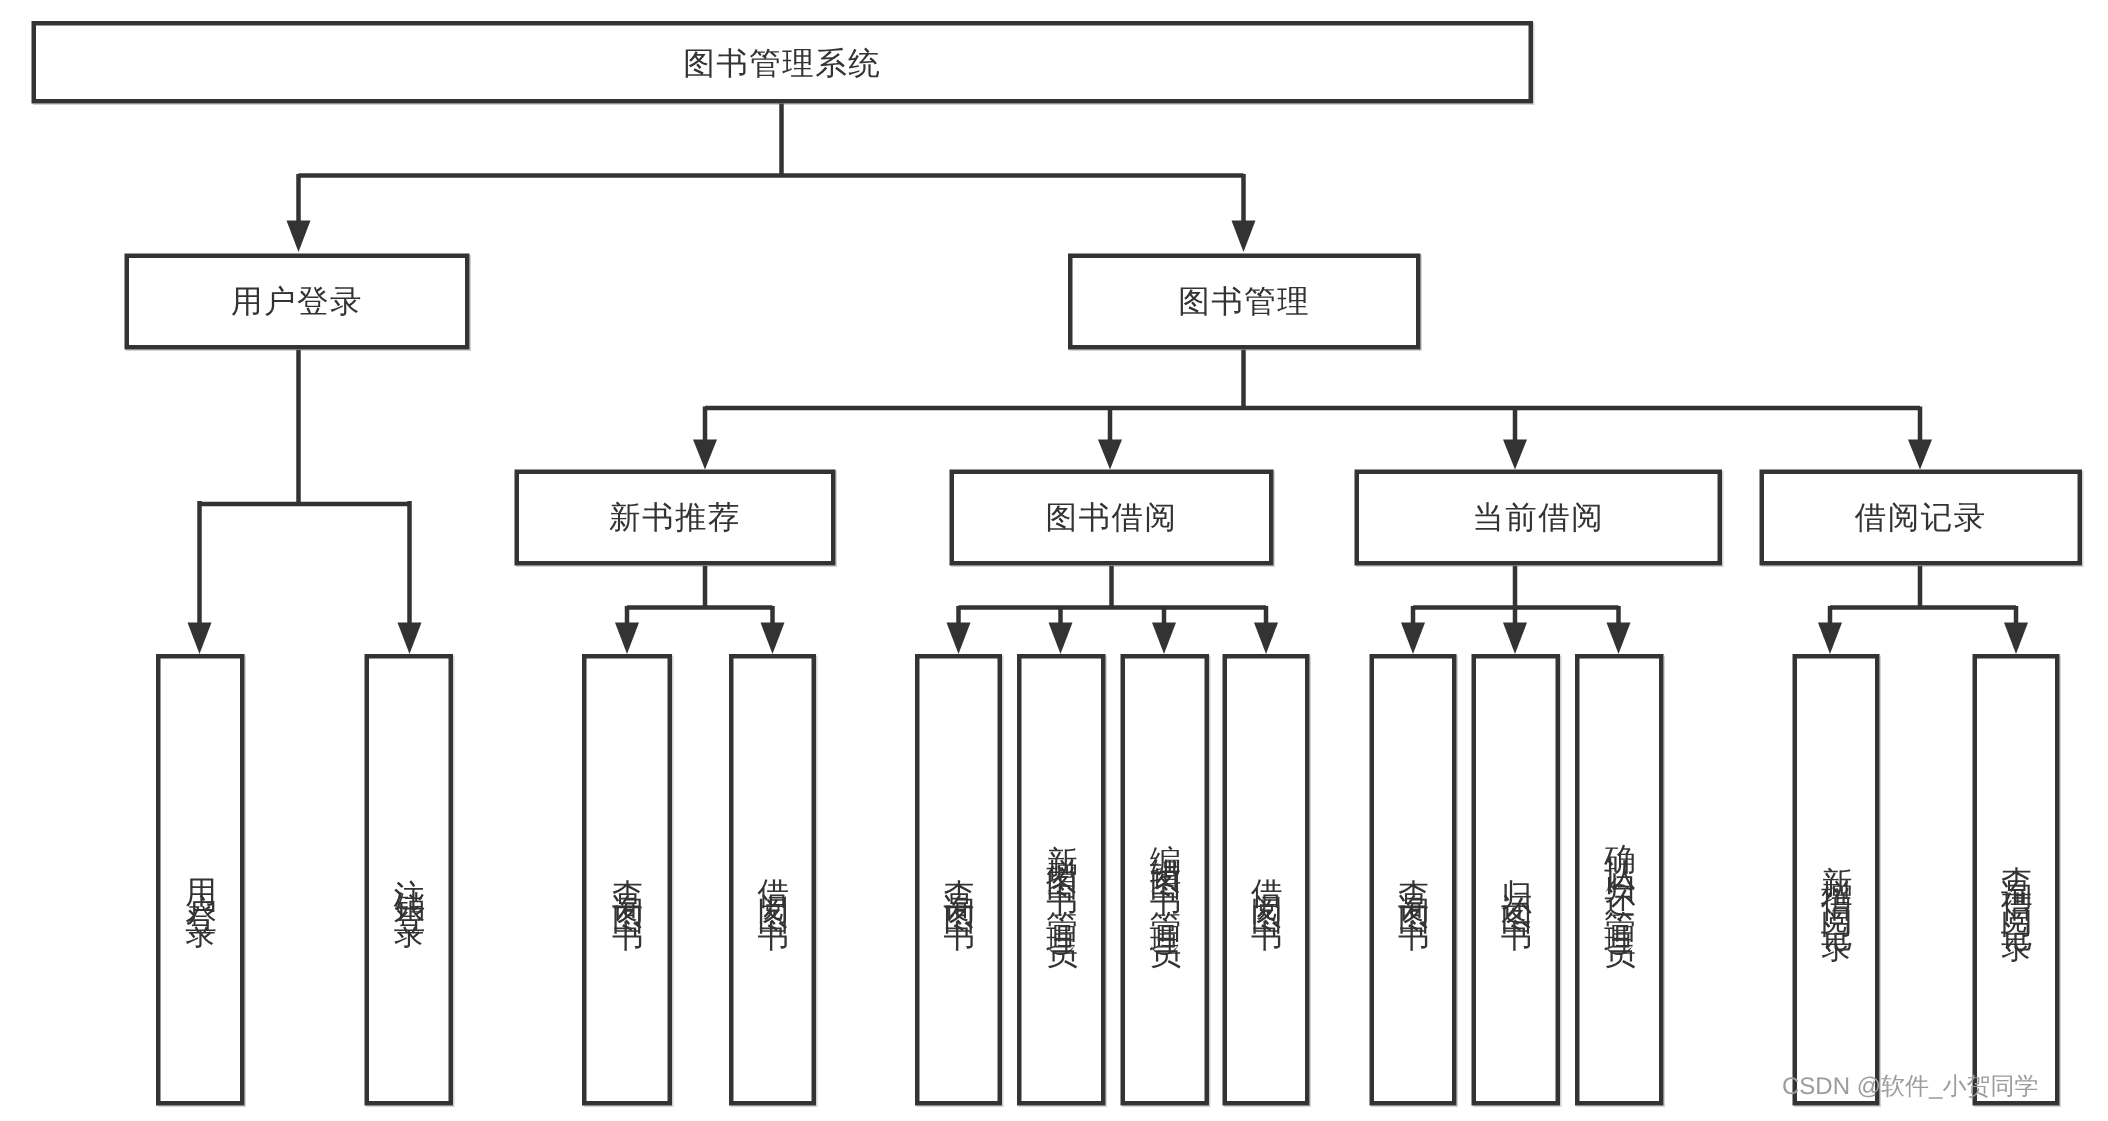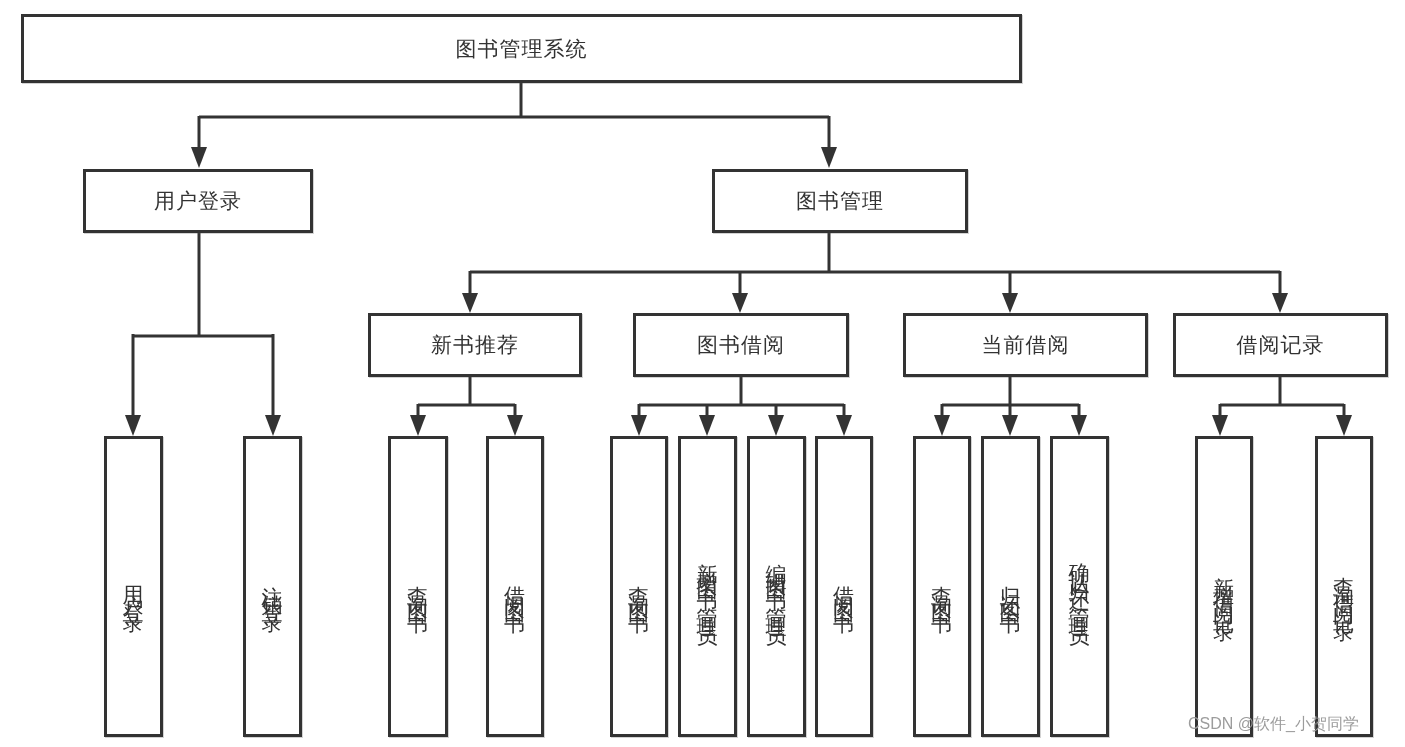--- a/index.html
+++ b/index.html
@@ -32,24 +32,24 @@
     align-items: center;
     justify-content: center;
     color: #333333;
     box-shadow: 1px 1px 0 rgba(80,80,80,0.25);
   }
   .node.hbox {
     font-size: 21px;
     letter-spacing: 1px;
     white-space: nowrap;
   }
-  .root  { left: 21px;  top: 14px;  width: 1001px; height: 69px; }
+  .root  { left: 21px;  top: 14px;  width: 1001px; height: 55px; }
   .lvl2a { left: 83px;  top: 169px; width: 230px;  height: 64px; }
-  .lvl2b { left: 712px; top: 169px; width: 256px;  height: 64px; }
-  .lvl3a { left: 368px; top: 313px; width: 214px;  height: 64px; }
+  .lvl2b { left: 712px; top: 169px; width: 235px;  height: 64px; }
+  .lvl3a { left: 343px; top: 313px; width: 214px;  height: 64px; }
   .lvl3b { left: 633px; top: 313px; width: 216px;  height: 64px; }
   .lvl3c { left: 903px; top: 313px; width: 245px;  height: 64px; }
   .lvl3d { left: 1173px; top: 313px; width: 215px; height: 64px; }
   .leaf {
     top: 436px;
     height: 301px;
     width: 59px;
   }
   .vtext {
     writing-mode: vertical-rl;

